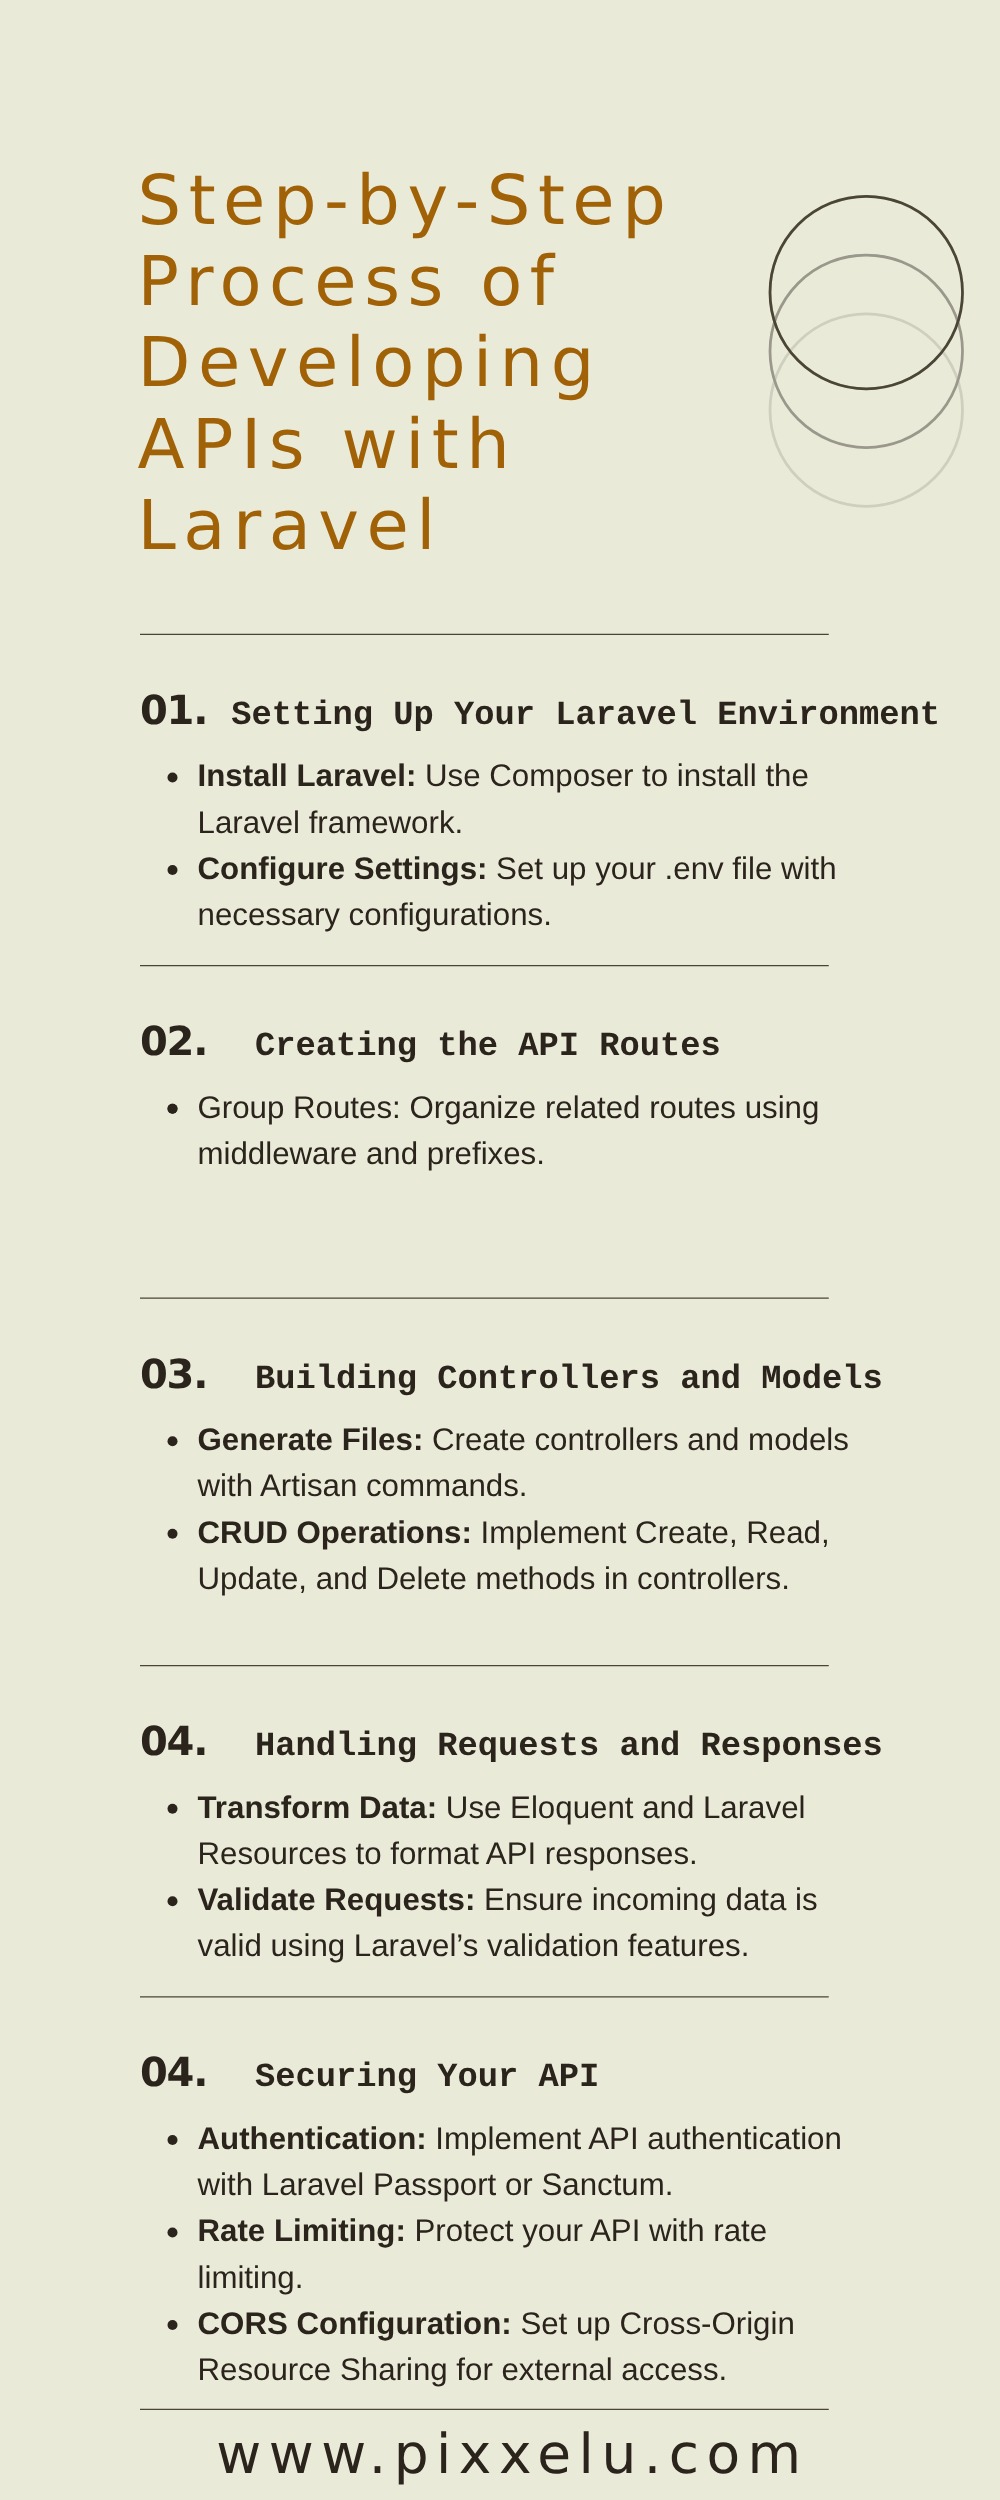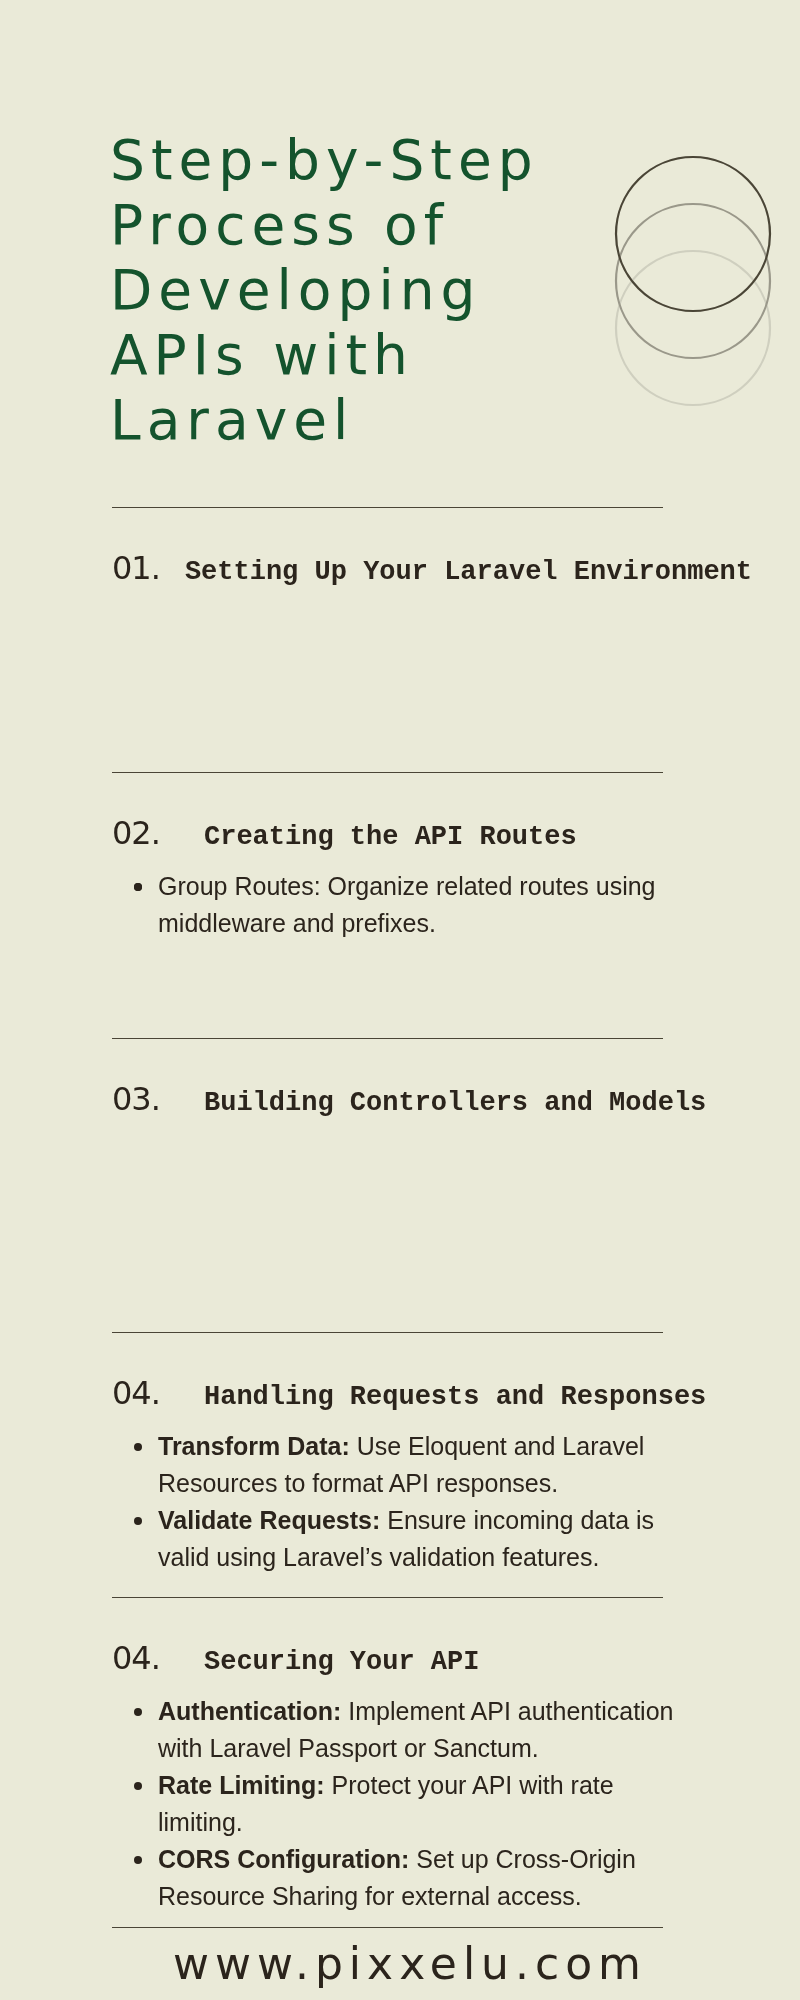--- a/index.html
+++ b/index.html
@@ -4,33 +4,33 @@
 <style>
   html, body { margin: 0; padding: 0; }
   body {
     width: 800px; height: 2000px; position: relative; overflow: hidden;
     background: #EAEAD8; color: #2B241C;
     font-family: "Liberation Sans", sans-serif;
   }
   .title {
     position: absolute; left: 110px; top: 128px; margin: 0;
     font-family: "DejaVu Sans", sans-serif; font-weight: normal;
-    font-size: 55px; line-height: 65px; letter-spacing: 6px; color: #14532d;
+    font-size: 55px; line-height: 65px; letter-spacing: 6px; color: #a16207;
     width: 560px;
   }
   .title span { display: block; white-space: nowrap; }
   .circles { position: absolute; left: 612px; top: 153px; width: 162px; height: 258px; }
   .divider {
     position: absolute; left: 112px; width: 551px; height: 0;
     border-top: 1.5px solid #4A4536;
   }
   .section { position: absolute; left: 112px; width: 640px; }
   .sec-head { display: flex; align-items: baseline; height: 34px; }
   .sec-num {
-    font-family: "DejaVu Sans", sans-serif; font-weight: normal;
+    font-family: "DejaVu Sans", sans-serif; font-weight: bold;
     font-size: 32px; letter-spacing: -1px; width: 92px; line-height: 34px;
   }
   .sec-title {
     font-family: Liberation Mono, monospace; font-weight: bold;
     font-size: 27px; line-height: 34px; white-space: nowrap;
   }
   ul.bullets { list-style: none; margin: 18px 0 0 0; padding: 0; }
   ul.bullets li {
     position: relative; padding-left: 46px; font-size: 25px; line-height: 37px;
     width: 540px;
@@ -64,20 +64,24 @@
   <circle cx="81" cy="81" r="77" fill="none" stroke="#4A4536" stroke-width="2.2"></circle>
 </svg>
 
 <div class="divider" style="top:507px"></div>
 
 <section class="section" style="top:551px">
   <div class="sec-head">
     <span class="sec-num">01.</span>
     <span class="sec-title">Setting Up Your Laravel Environment</span>
   </div>
+  <ul class="bullets">
+    <li><span class="dot"></span><b>Install Laravel:</b><span> Use Composer to install the Laravel framework.</span></li>
+    <li><span class="dot"></span><b>Configure Settings:</b><span> Set up your .env file with necessary configurations.</span></li>
+  </ul>
 </section>
 
 <div class="divider" style="top:772px"></div>
 
 <section class="section" style="top:816px">
   <div class="sec-head">
     <span class="sec-num">02.</span>
     <span class="sec-title">Creating the API Routes</span>
   </div>
   <ul class="bullets">
@@ -86,20 +90,24 @@
   </ul>
 </section>
 
 <div class="divider" style="top:1038px"></div>
 
 <section class="section" style="top:1082px">
   <div class="sec-head">
     <span class="sec-num">03.</span>
     <span class="sec-title">Building Controllers and Models</span>
   </div>
+  <ul class="bullets">
+    <li><span class="dot"></span><b>Generate Files:</b><span> Create controllers and models with Artisan commands.</span></li>
+    <li><span class="dot"></span><b>CRUD Operations:</b><span> Implement Create, Read, Update, and Delete methods in controllers.</span></li>
+  </ul>
 </section>
 
 <div class="divider" style="top:1332px"></div>
 
 <section class="section" style="top:1376px">
   <div class="sec-head">
     <span class="sec-num">04.</span>
     <span class="sec-title">Handling Requests and Responses</span>
   </div>
   <ul class="bullets">

